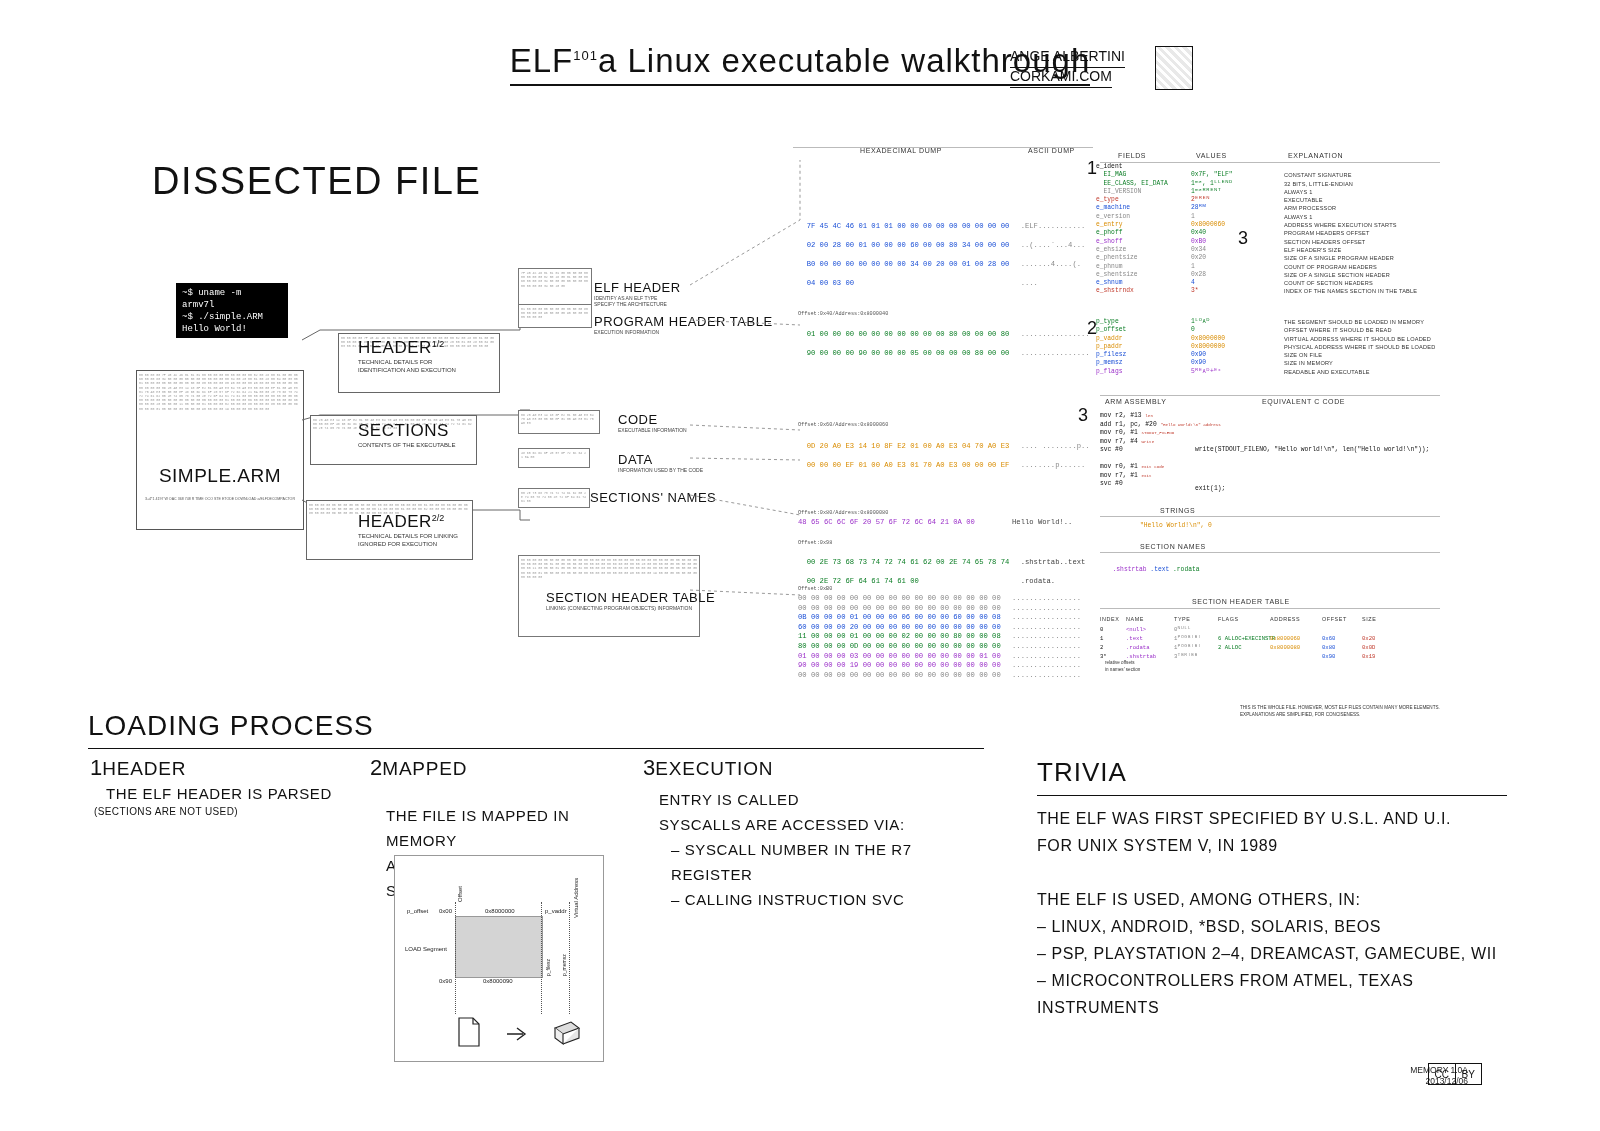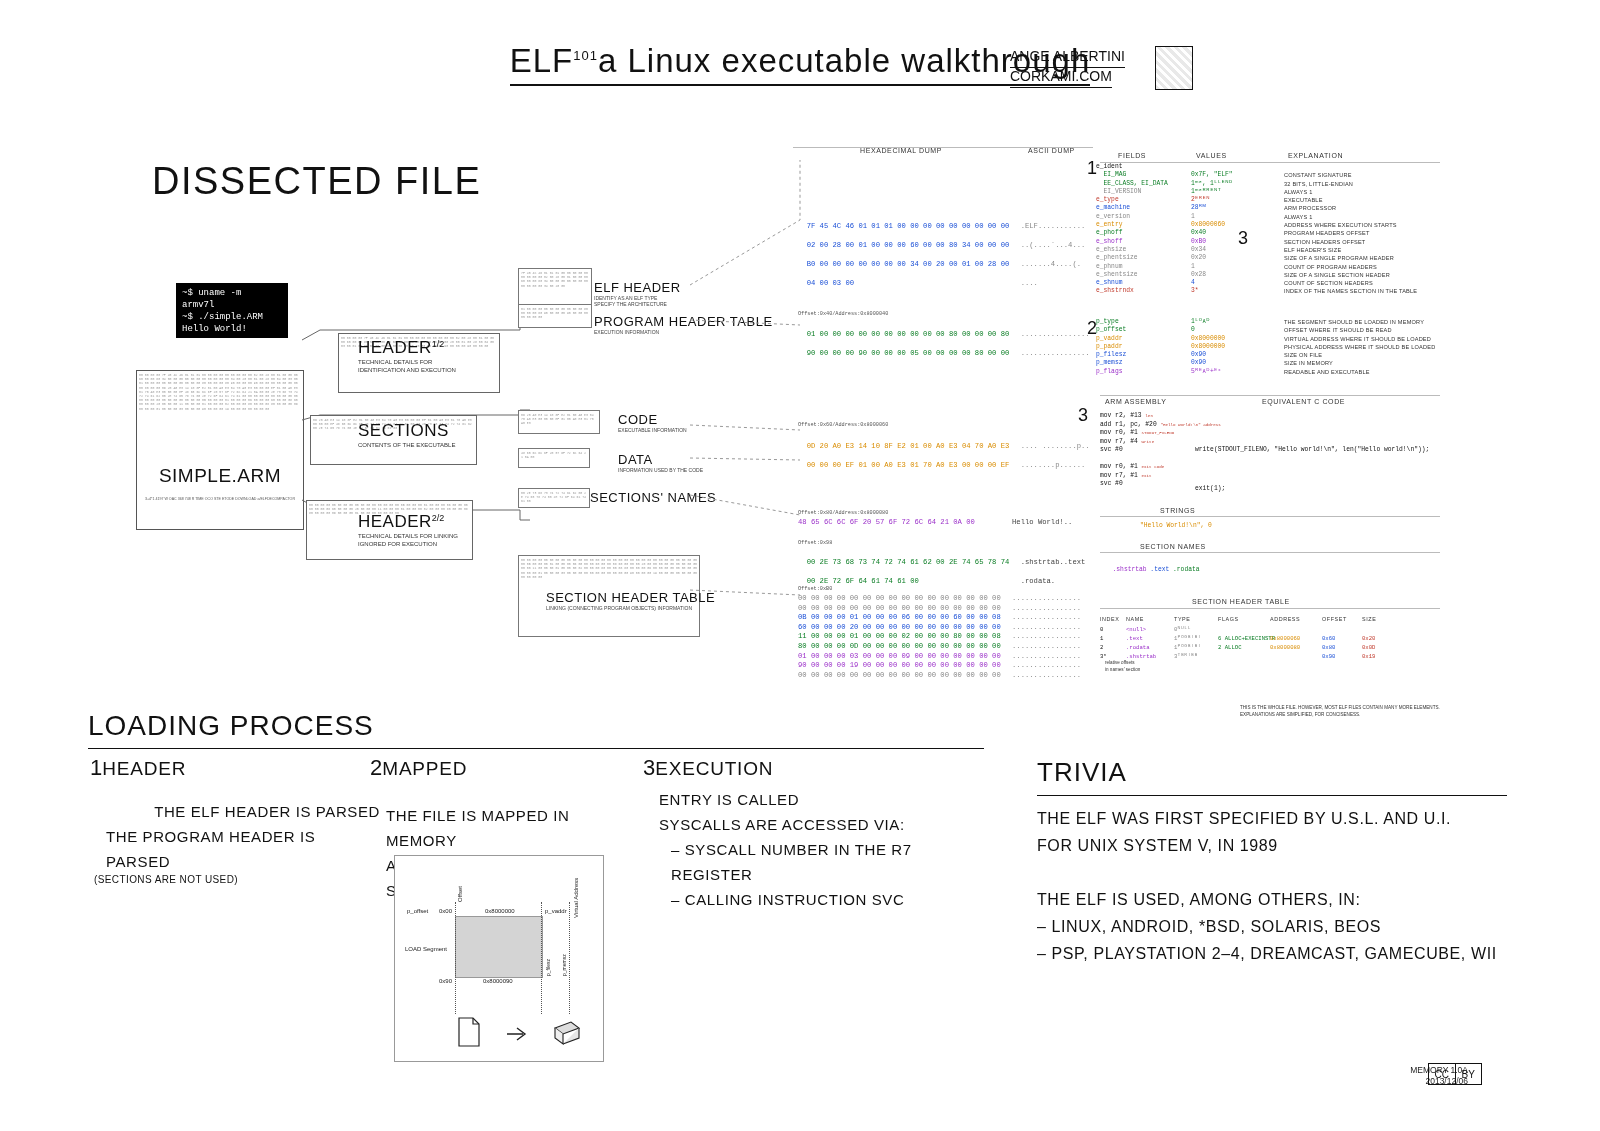--- a/index.html
+++ b/index.html
@@ -407,21 +407,21 @@
 <div class="abs hdr" style="top:598px;left:1192px;">SECTION HEADER TABLE</div>
 <div class="abs" style="top:608px;left:1100px;width:340px;height:1px;background:#bbb;"></div>
 <div class="abs tiny" style="top:586px;left:798px;">Offset:0xB0</div>
 <div class="abs" id="sht-hex" style="top:594px;left:798px;">
     <div class="hexline gy">00 00 00 00 00 00 00 00 00 00 00 00 00 00 00 00</div>
     <div class="hexline gy">00 00 00 00 00 00 00 00 00 00 00 00 00 00 00 00</div>
     <div class="hexline b">0B 00 00 00 01 00 00 00 06 00 00 00 60 00 00 08</div>
     <div class="hexline b">60 00 00 00 20 00 00 00 00 00 00 00 00 00 00 00</div>
     <div class="hexline g">11 00 00 00 01 00 00 00 02 00 00 00 80 00 00 08</div>
     <div class="hexline g">80 00 00 00 0D 00 00 00 00 00 00 00 00 00 00 00</div>
-    <div class="hexline m">01 00 00 00 03 00 00 00 09 00 00 00 00 00 00 00</div>
+    <div class="hexline m">01 00 00 00 03 00 00 00 00 00 00 00 00 00 01 00</div>
     <div class="hexline m">90 00 00 00 19 00 00 00 00 00 00 00 00 00 00 00</div>
     <div class="hexline gy">00 00 00 00 00 00 00 00 00 00 00 00 00 00 00 00</div>
   </div>
 <div class="abs" id="sht-ascii" style="top:594px;left:1012px;">
     <div class="hexline gy">................</div>
     <div class="hexline gy">................</div>
     <div class="hexline gy">................</div>
     <div class="hexline gy">................</div>
     <div class="hexline gy">................</div>
     <div class="hexline gy">................</div>
@@ -479,22 +479,21 @@
 <div class="abs footnote" style="top:660px;left:1105px;white-space:pre-line;">relative offsets
 in names' section</div>
 <div class="abs footnote" style="top:705px;left:1240px;white-space:pre-line;">THIS IS THE WHOLE FILE. HOWEVER, MOST ELF FILES CONTAIN MANY MORE ELEMENTS.
 EXPLANATIONS ARE SIMPLIFIED, FOR CONCISENESS.</div>
 
 <div class="abs" id="loading">LOADING PROCESS</div>
 <div class="abs" id="loadrule"></div>
 
 <div class="abs" style="top:755px;left:90px;width:290px;">
   <span class="lpnum">1</span><span class="lphead">HEADER</span>
-  <div class="lpline" style="margin-left:16px;margin-top:18px;text-align:right;">THE ELF HEADER IS PARSED</div>
-  <div class="lpline" style="margin-left:16px;">THE PROGRAM HEADER IS PARSED</div>
+  <div class="lpline" style="margin-left:16px;margin-top:0;">THE ELF HEADER IS PARSED</div>
   <div class="lpsmall" style="margin-left:4px;">(SECTIONS ARE NOT USED)</div>
 </div>
 
 <div class="abs" style="top:755px;left:370px;width:270px;">
   <span class="lpnum">2</span><span class="lphead">MAPPED</span>
   <div class="lpline" style="margin-left:16px;margin-top:22px;">THE FILE IS MAPPED IN MEMORY</div>
   <div class="lpline" style="margin-left:16px;">ACCORDING TO ITS SEGMENT(S)</div>
 </div>
 
 <div class="abs" style="top:755px;left:643px;width:350px;">
@@ -538,20 +537,21 @@
 
 <div class="abs" id="trivia">TRIVIA</div>
 <div class="abs" id="triviarule"></div>
 <div class="abs" id="trivia-body" style="top:805px;left:1037px;width:470px;">
     <div class="trline">THE ELF WAS FIRST SPECIFIED BY U.S.L. AND U.I.</div>
     <div class="trline">FOR UNIX SYSTEM V, IN 1989</div>
     <div class="trline">&nbsp;</div>
     <div class="trline">THE ELF IS USED, AMONG OTHERS, IN:</div>
     <div class="trline"> – LINUX, ANDROID, *BSD, SOLARIS, BEOS</div>
     <div class="trline"> – PSP, PLAYSTATION 2–4, DREAMCAST, GAMECUBE, WII</div>
+    <div class="trline">– MICROCONTROLLERS FROM ATMEL, TEXAS INSTRUMENTS</div>
   </div>
 
 <div class="abs" id="version">
   <div>MEMORY 1.0A</div>
   <div>2013/12/06</div>
 </div>
 <div class="abs" id="cc">
   <div>CC</div>
   <div>BY</div>
 </div>

